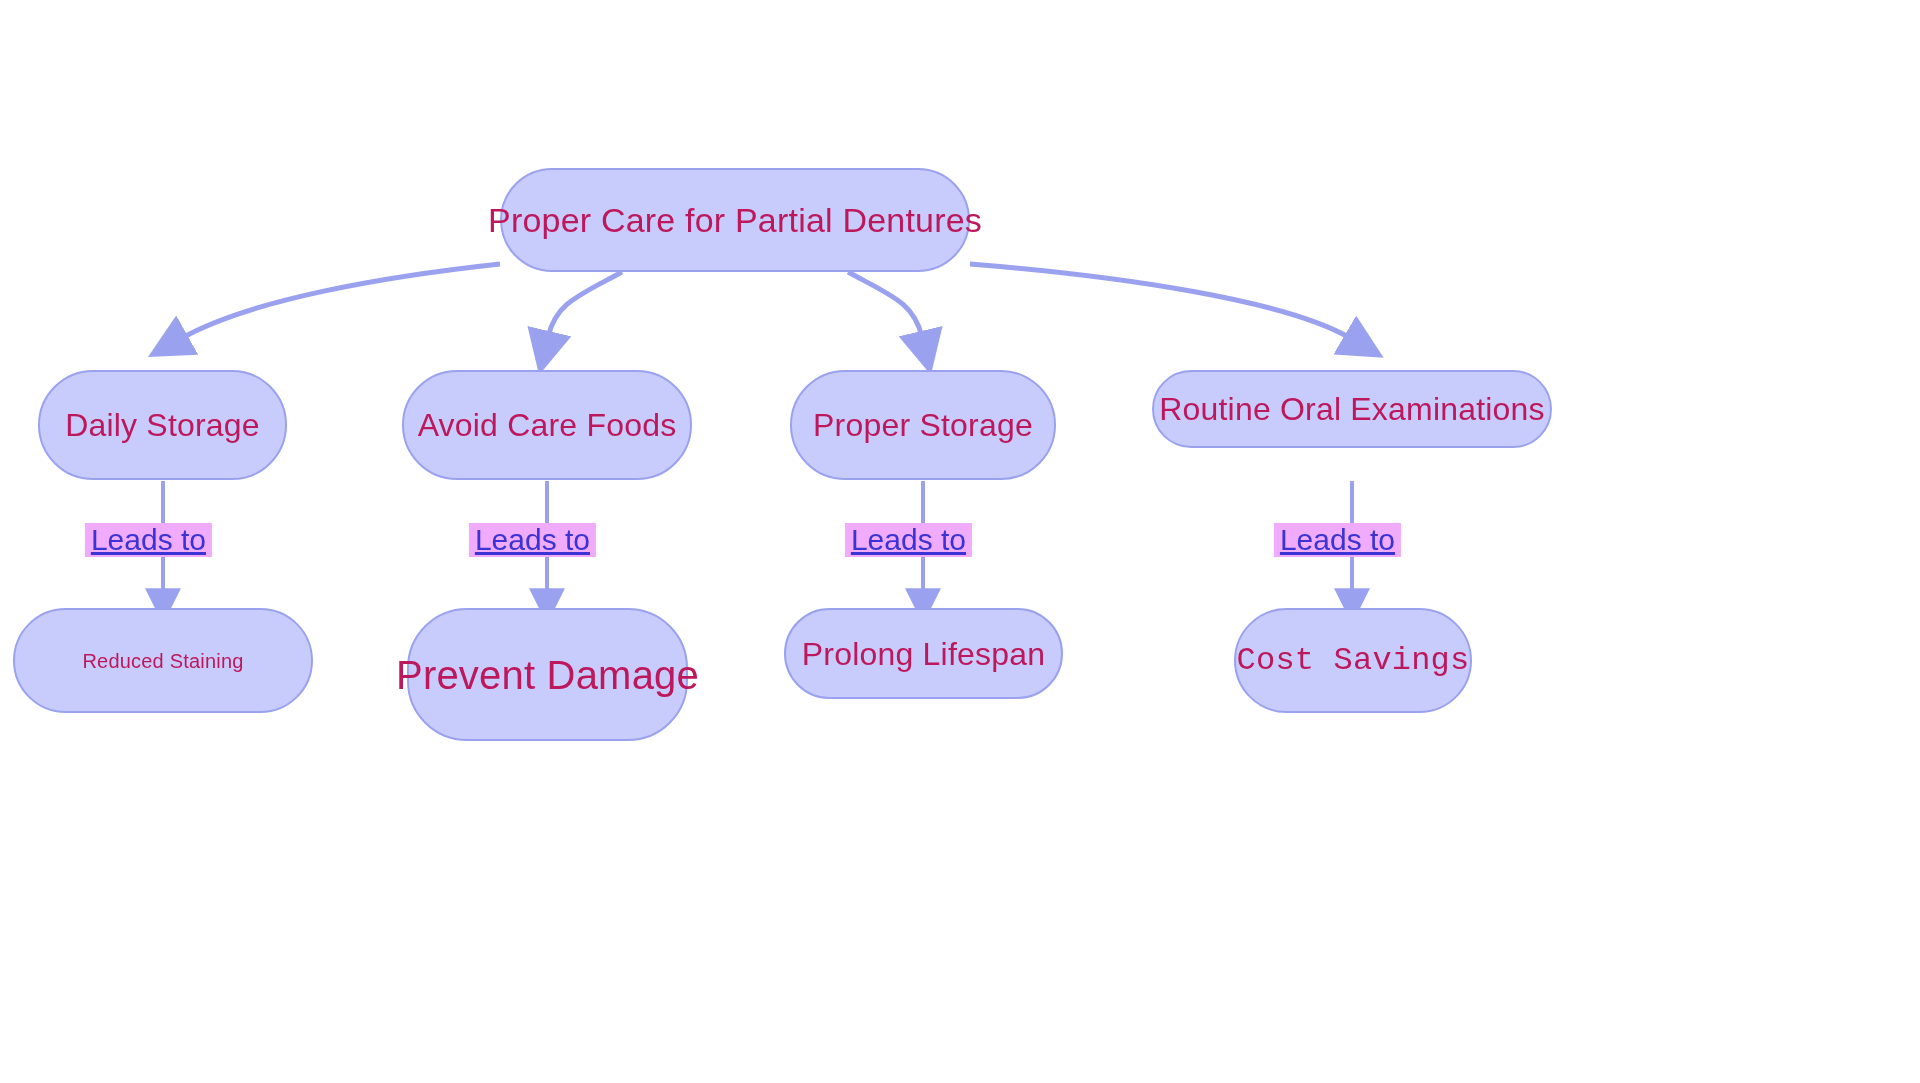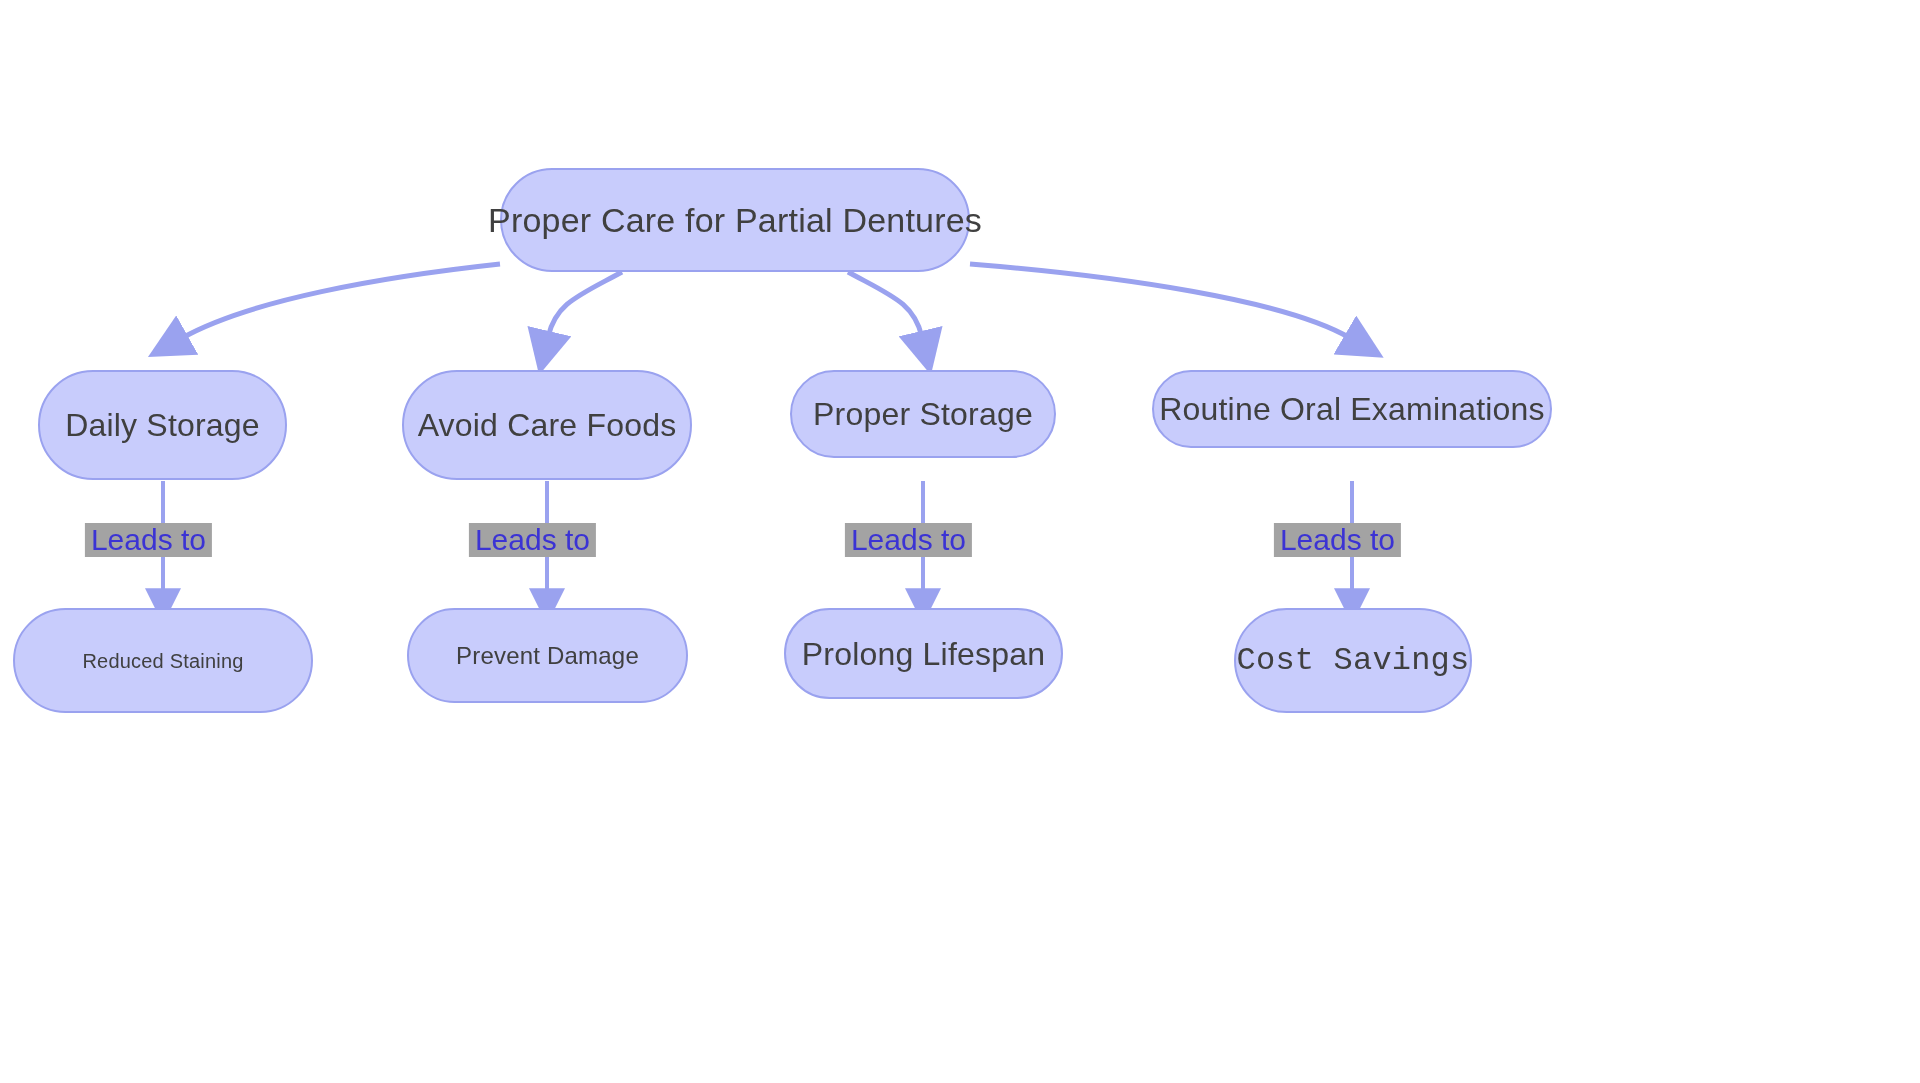--- a/index.html
+++ b/index.html
@@ -27,37 +27,38 @@
   }
   .node {
     position: absolute;
     box-sizing: border-box;
     background: #c8ccfc;
     border: 2px solid #9aa2ef;
     border-radius: 60px;
     display: flex;
     align-items: center;
     justify-content: center;
-    color: #404040;
+    color: #be185d;
     letter-spacing: 0.2px;
     white-space: nowrap;
   }
   .node-label {
     display: block;
     line-height: 1;
   }
   .edge-label {
     position: absolute;
     color: #3b33d4;
     font-size: 30px;
     line-height: 1;
     white-space: nowrap;
-    background: #a3a3a3;
+    background: #f0abfc;
     padding: 2px 6px;
     transform: translate(-100%, -50%);
+    text-decoration: underline;
   }
 </style>
 </head>
 <body>
 
 <div id="canvas">
 
   <svg id="edges" viewBox="0 0 1920 1083" width="1920" height="1083" xmlns="http://www.w3.org/2000/svg">
     <defs>
       <marker id="arrow" markerWidth="10" markerHeight="9" refX="1.2" refY="4.5" orient="auto" markerUnits="strokeWidth">
@@ -92,41 +93,41 @@
   </div>
 
   <div class="node" style="left:38px; top:370px; width:249px; height:110px; font-size:32px;">
     <span class="node-label">Daily Storage</span>
   </div>
 
   <div class="node" style="left:402px; top:370px; width:290px; height:110px; font-size:32px;">
     <span class="node-label">Avoid Care Foods</span>
   </div>
 
-  <div class="node" style="left:790px; top:370px; width:266px; height:88px; font-size:32px;text-align:center;">
+  <div class="node" style="left:790px; top:370px; width:266px; height:110px; font-size:32px;text-align:center;">
     <span class="node-label">Proper Storage</span>
   </div>
 
   <div class="node" style="left:1152px; top:370px; width:400px; height:78px; font-size:32px;">
     <span class="node-label">Routine Oral Examinations</span>
   </div>
 
   <div class="edge-label" style="left:212px; top:540px;">Leads to</div>
 
   <div class="edge-label" style="left:596px; top:540px;">Leads to</div>
 
   <div class="edge-label" style="left:972px; top:540px;">Leads to</div>
 
   <div class="edge-label" style="left:1401px; top:540px;">Leads to</div>
 
   <div class="node" style="left:13px; top:608px; width:300px; height:105px; font-size:20px;">
     <span class="node-label">Reduced Staining</span>
   </div>
 
-  <div class="node" style="left:407px; top:608px; width:281px; height:95px; font-size:24px;">
+  <div class="node" style="left:407px; top:608px; width:281px; height:133px; font-size:40px;">
     <span class="node-label">Prevent Damage</span>
   </div>
 
   <div class="node" style="left:784px; top:608px; width:279px; height:91px; font-size:32px;">
     <span class="node-label">Prolong Lifespan</span>
   </div>
 
   <div class="node" style="left:1234px; top:608px; width:238px; height:105px; font-size:32px;font-family:Liberation Mono, monospace;">
     <span class="node-label">Cost Savings</span>
   </div>

